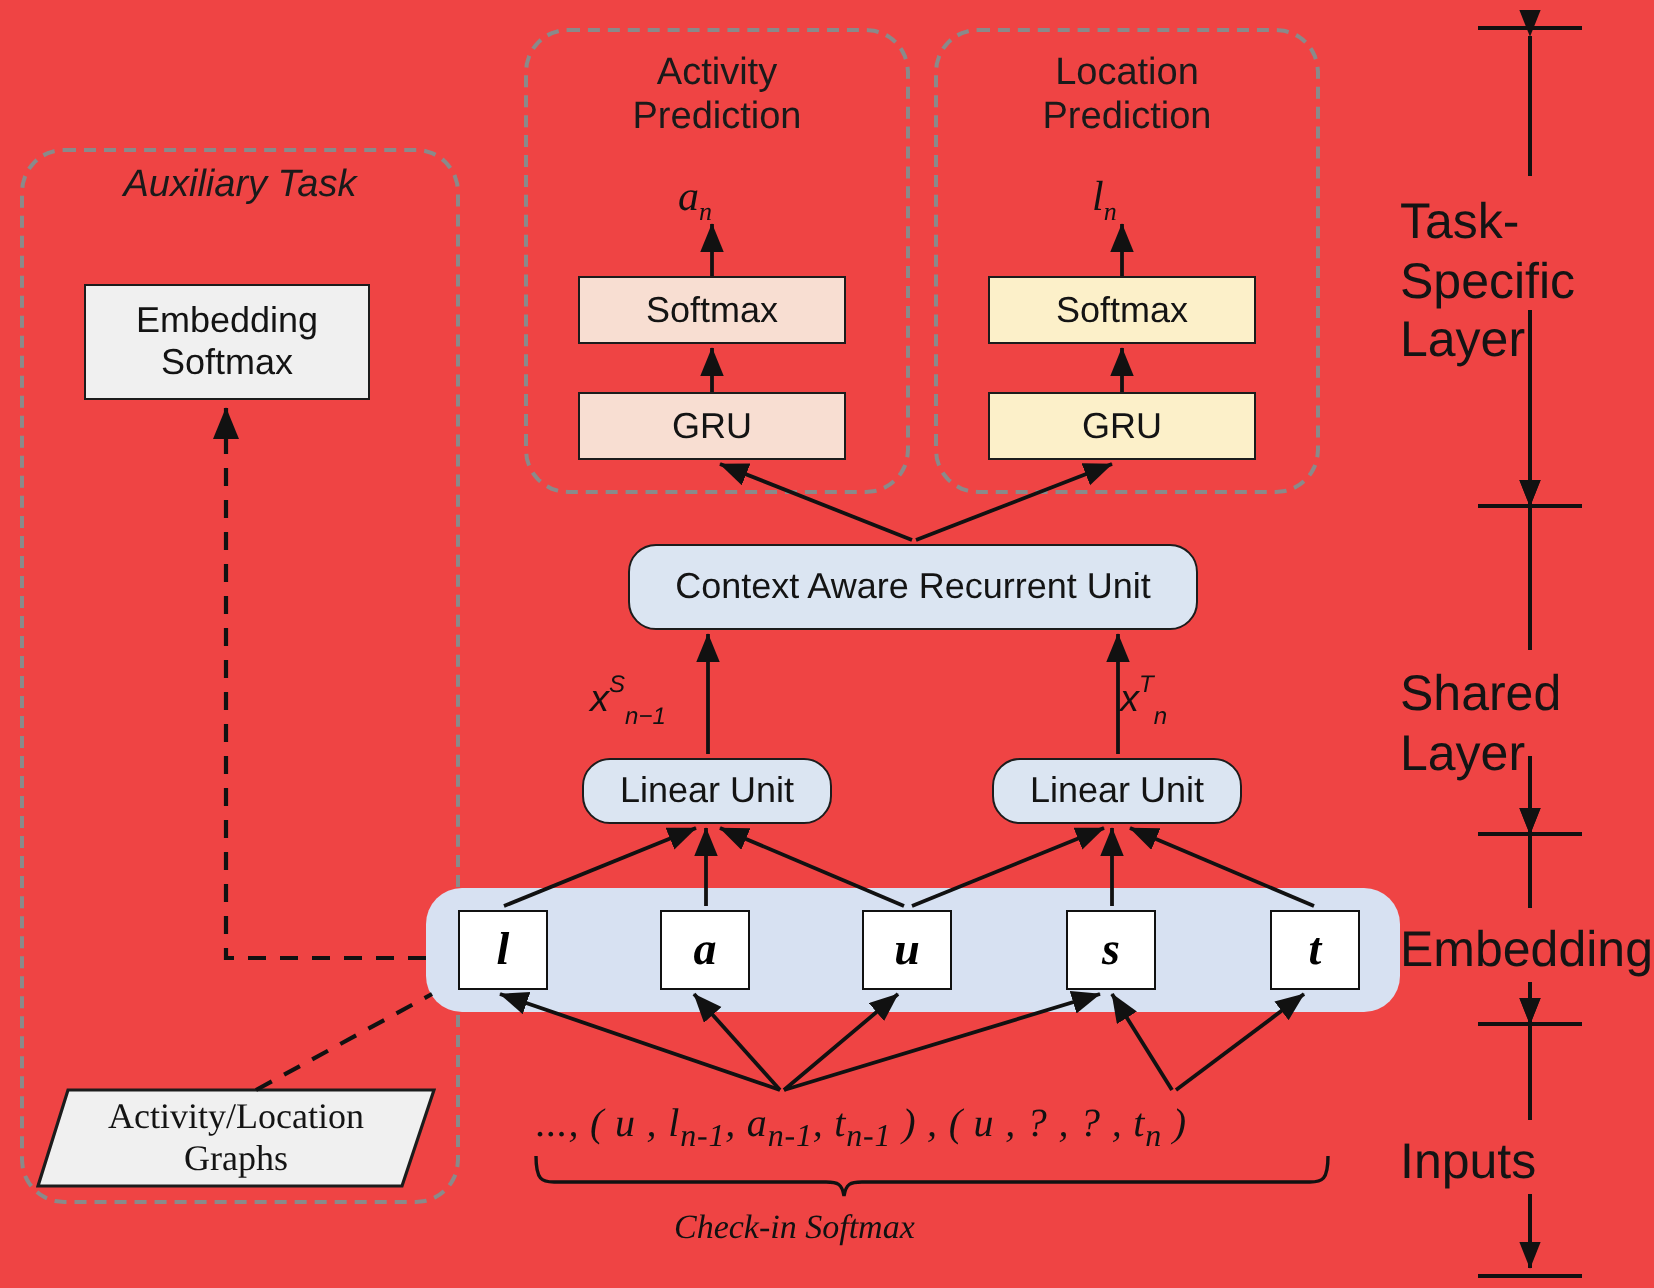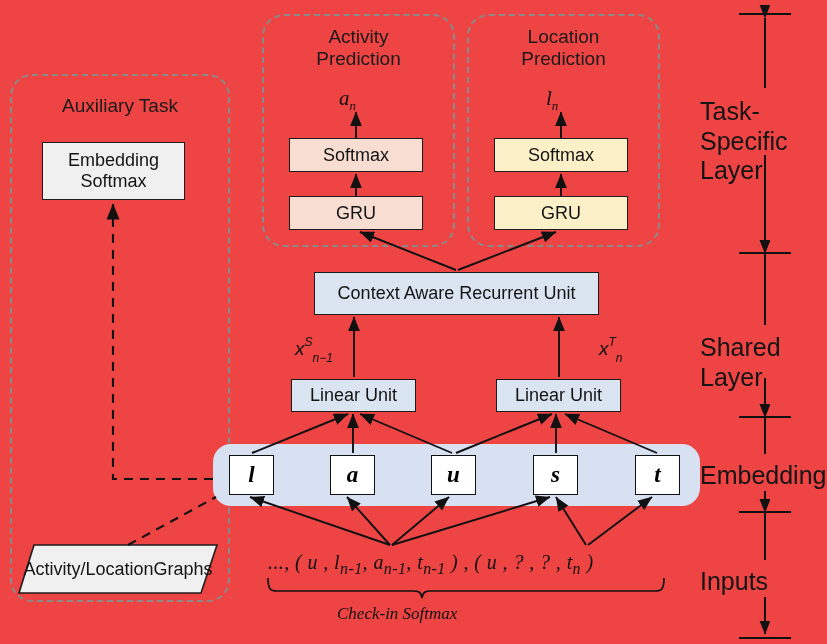--- a/index.html
+++ b/index.html
@@ -9,21 +9,21 @@
   svg#wires{position:absolute;left:0;top:0;width:827px;height:644px;pointer-events:none;}
 
   .dashgroup{position:absolute;border:2px dashed #8a8a8a;border-radius:22px;box-sizing:border-box;background:transparent;}
   .grp-title{position:absolute;text-align:center;font-size:19px;line-height:1.18;color:#1a1a1a;}
 
   .nbox{position:absolute;box-sizing:border-box;border:1.6px solid #1c1c1c;
         display:flex;align-items:center;justify-content:center;text-align:center;
         font-size:18px;line-height:1.15;color:#141414;}
   .peach{background:#f8ded2;}
   .cream{background:#fcf0c9;}
-  .blue{background:#dbe5f2;}
+  .blue{background:#dbe5f2;border-radius:14px;}
   .grey{background:#f0f0f0;}
 
   .embwrap{position:absolute;background:#d7e1f2;border-radius:18px;box-sizing:border-box;}
   .embbox{position:absolute;box-sizing:border-box;border:1.6px solid #111;background:#fff;
           display:flex;align-items:center;justify-content:center;
           font-family:"Liberation Serif",serif;font-weight:bold;font-style:italic;font-size:23px;color:#000;}
 
   .mathlab{position:absolute;font-family:Liberation Sans, sans-serif;font-style:italic;font-size:19px;color:#111;white-space:nowrap;}
   .mathlab sup{font-size:12px;font-style:italic;position:relative;top:-2px;}
   .mathlab sub{font-size:12px;font-style:italic;position:relative;top:2px;}
@@ -52,42 +52,42 @@
   <div class="dashgroup" style="left:10px;top:74px;width:220px;height:528px;"></div>
 
   <div class="grp-title" style="left:262px;top:26px;width:193px;">
     <div>Activity</div>
     <div>Prediction</div>
   </div>
   <div class="grp-title" style="left:467px;top:26px;width:193px;">
     <div>Location</div>
     <div>Prediction</div>
   </div>
-  <div class="grp-title" style="left:10px;top:95px;width:220px;">
+  <div class="grp-title" style="left:10px;top:82px;width:220px;font-style:italic;">
     <div>Auxiliary Task</div>
   </div>
 
   <div class="outlab" style="left:339px;top:86px;">
     <span>a</span><sub>n</sub>
   </div>
   <div class="nbox peach" style="left:289px;top:138px;width:134px;height:34px;">Softmax</div>
   <div class="nbox peach" style="left:289px;top:196px;width:134px;height:34px;">GRU</div>
 
   <div class="outlab" style="left:546px;top:86px;">
     <span>l</span><sub>n</sub>
   </div>
   <div class="nbox cream" style="left:494px;top:138px;width:134px;height:34px;">Softmax</div>
   <div class="nbox cream" style="left:494px;top:196px;width:134px;height:34px;">GRU</div>
 
   <div class="nbox blue" style="left:314px;top:272px;width:285px;height:43px;">Context Aware Recurrent Unit</div>
 
   <div class="mathlab" style="left:295px;top:337px;">
     <span>x</span><sup>S</sup><sub>n−1</sub>
   </div>
-  <div class="mathlab" style="left:560px;top:337px;padding-left:39px;">
+  <div class="mathlab" style="left:560px;top:337px;">
     <span>x</span><sup>T</sup><sub>n</sub>
   </div>
 
   <div class="nbox blue" style="left:291px;top:379px;width:125px;height:33px;">Linear Unit</div>
   <div class="nbox blue" style="left:496px;top:379px;width:125px;height:33px;">Linear Unit</div>
 
   <div class="embwrap" style="left:213px;top:444px;width:487px;height:62px;"></div>
 
   <div class="embbox" style="left:229px;top:455px;width:45px;height:40px;">l</div>
   <div class="embbox" style="left:330px;top:455px;width:45px;height:40px;">a</div>
@@ -97,21 +97,21 @@
 
   <div class="nbox grey" style="left:42px;top:142px;width:143px;height:58px;flex-direction:column;">
     <div>Embedding</div>
     <div>Softmax</div>
   </div>
 
   <div class="para" style="left:18px;top:544px;width:200px;height:50px;">
     <svg width="200" height="50" style="position:absolute;left:0;top:0;">
       <polygon points="16,1 199,1 183,49 1,49" fill="#f0f0f0" stroke="#1c1c1c" stroke-width="1.6"></polygon>
     </svg>
-    <div class="ptxt" style="flex-direction:row;">
+    <div class="ptxt" style="flex-direction:column;font-family:Liberation Serif, serif;">
       <div>Activity/Location</div>
       <div>Graphs</div>
     </div>
   </div>
 
   <div class="seq" style="left:268px;top:551px;">
     <span>...,</span>
     <span>( u ,</span>
     <span>l</span><sub>n-1</sub><span>,</span>
     <span>a</span><sub>n-1</sub><span>,</span>

